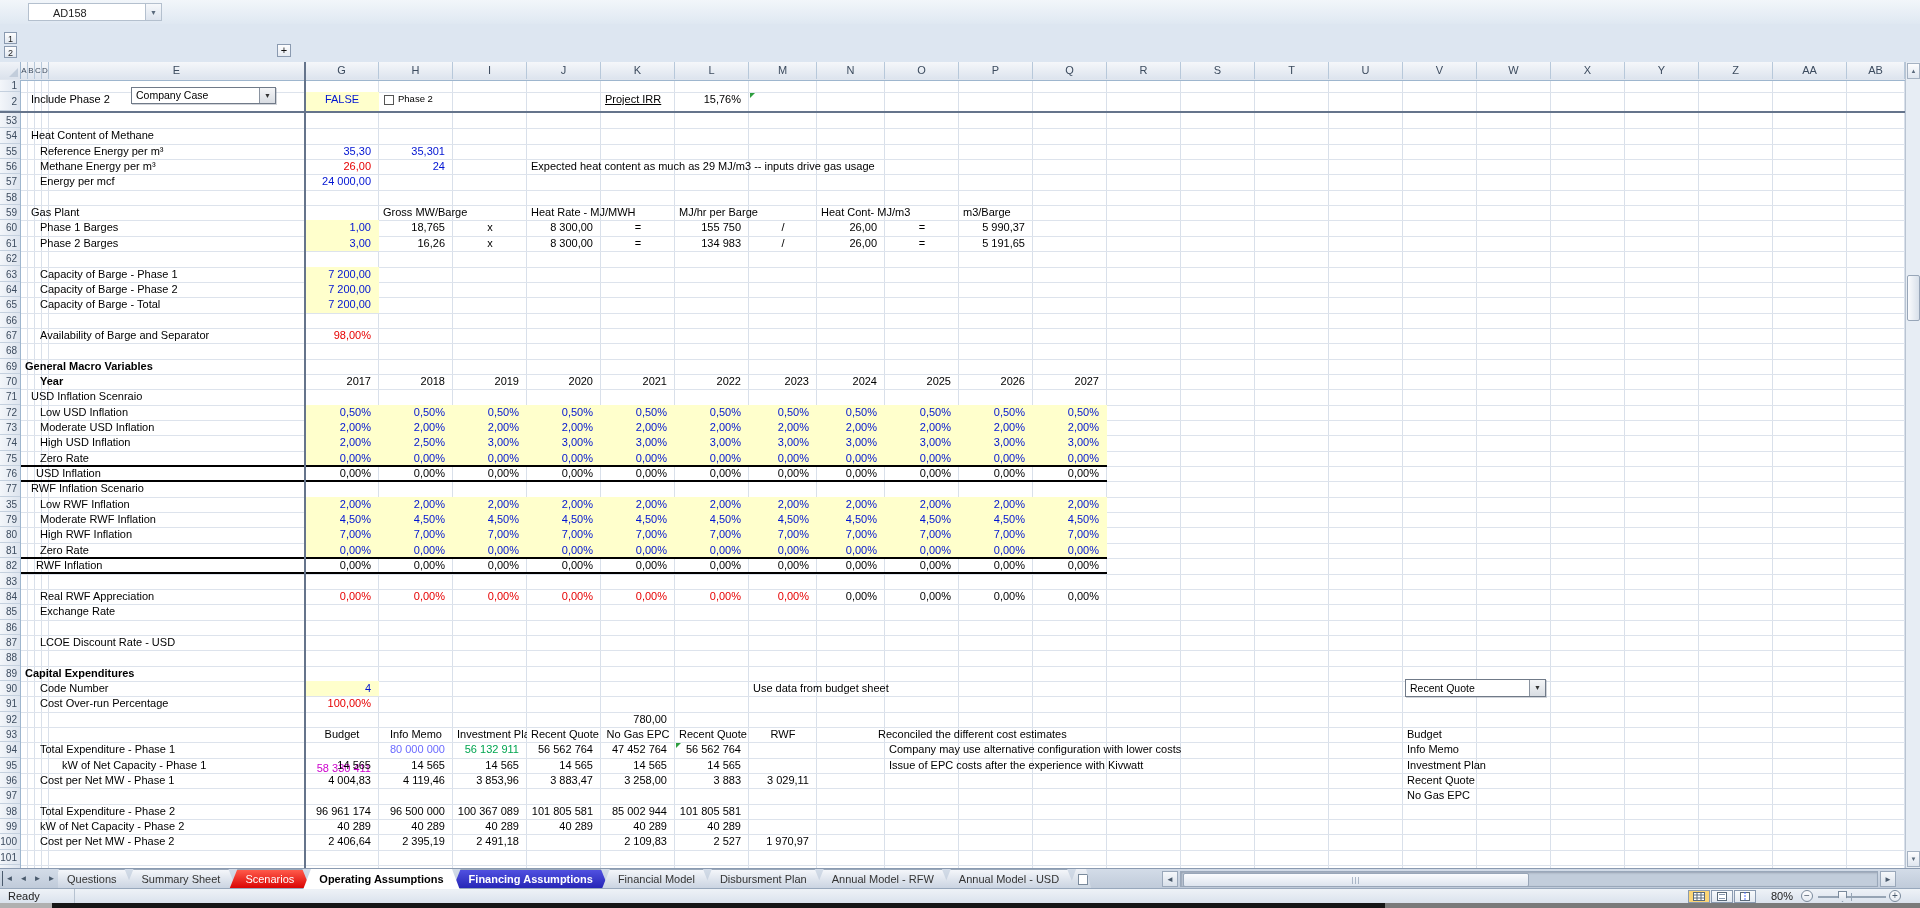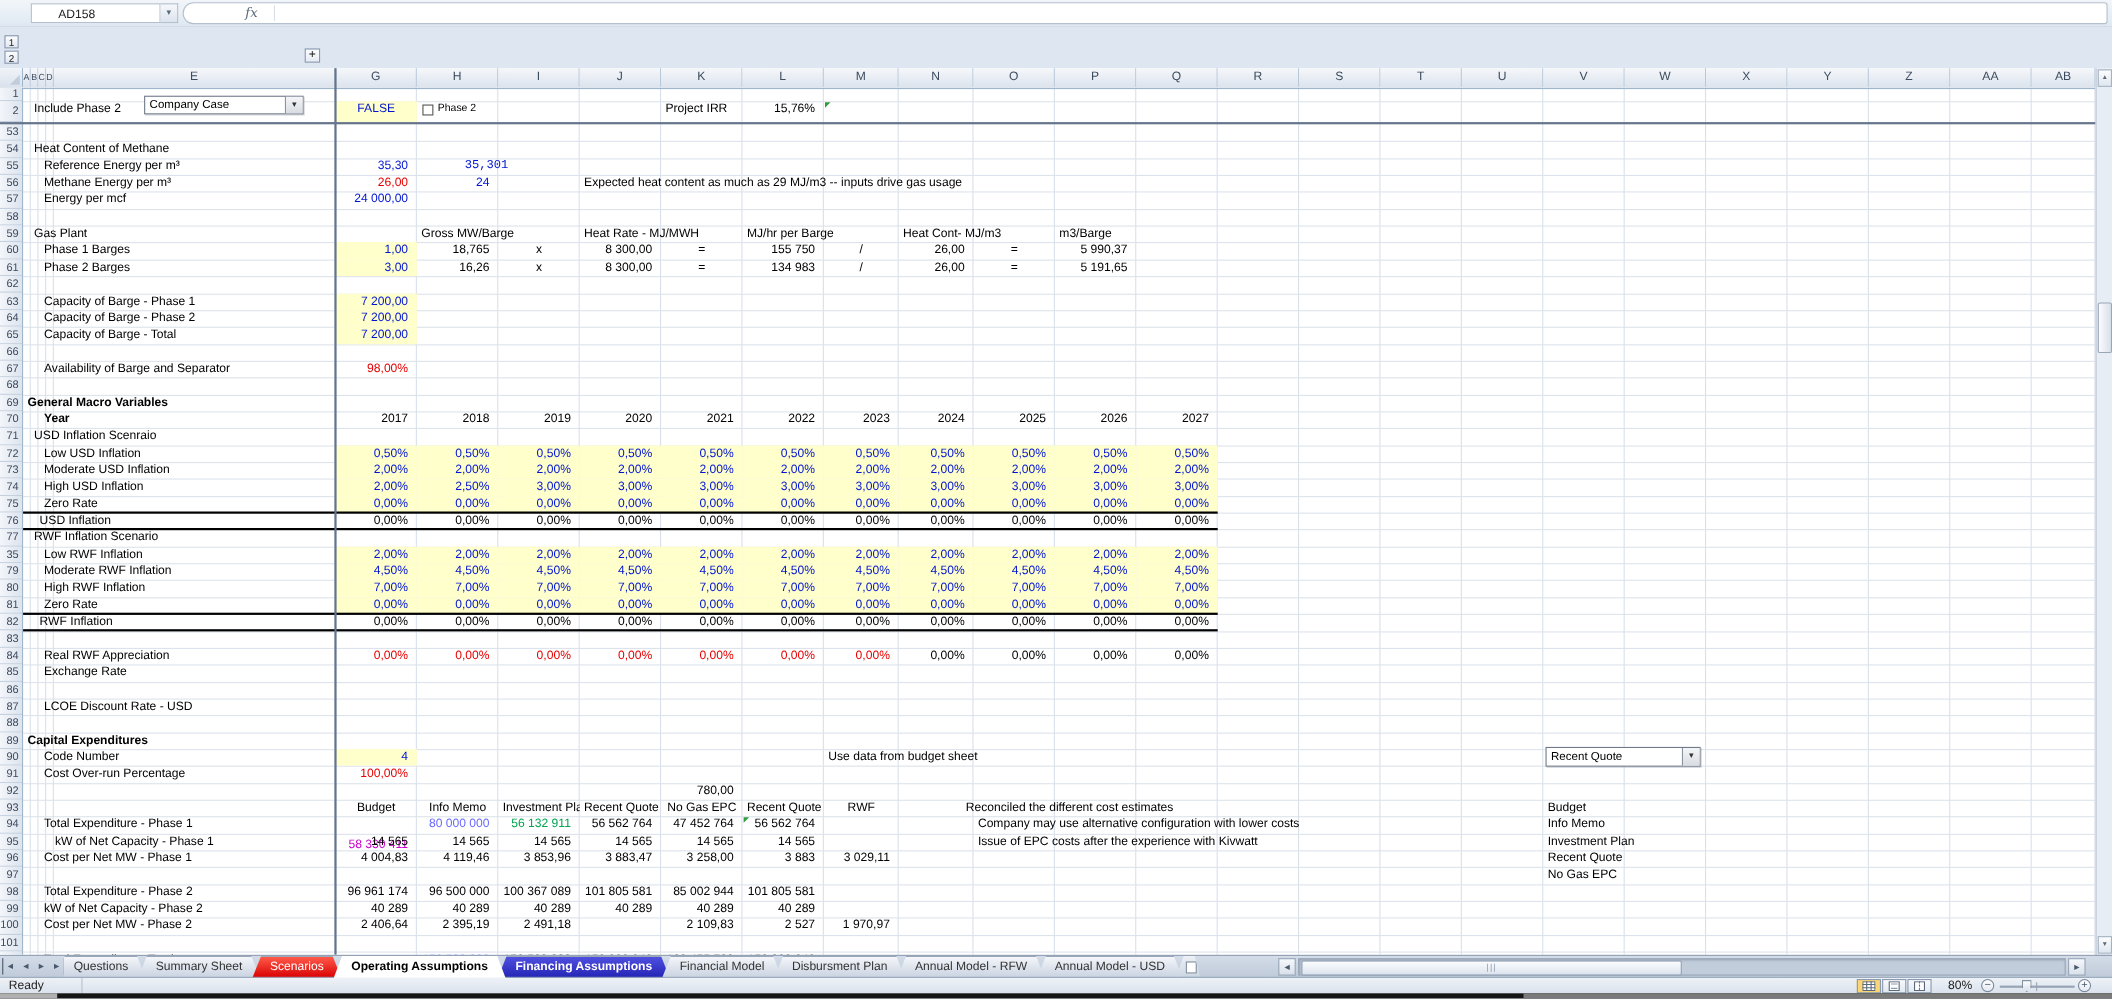--- a/index.html
+++ b/index.html
@@ -111,25 +111,20 @@
   #bs-r{position:absolute;left:1385px;top:0;width:535px;height:5px;background:#7a7a7a;}
 </style>
 </head>
 <body>
 
 <div id="app">
 
   <div id="fbar">
     <div id="namebox">AD158</div>
     <div id="nbarrow">▼</div>
-    <div id="fpill">
-      <div id="fxlab">fx</div>
-      <div id="fdiv"></div>
-      <div id="fvalue"></div>
-    </div>
   </div>
 
   <div id="ostrip">
     <div class="obtn" style="left:4px;top:8px;">1</div>
     <div class="obtn" style="left:4px;top:22px;">2</div>
   </div>
   <div id="ocollapse">+</div>
 
   <div id="sheetarea">
     <div id="sheetbg"></div>
@@ -295,32 +290,32 @@
         <div class="rowhdr" style="top: 819.1px; height: 15.35px; line-height: 15.35px;">99</div>
         <div class="rowhdr" style="top: 834.45px; height: 15.35px; line-height: 15.35px;">100</div>
         <div class="rowhdr" style="top: 849.8px; height: 15.35px; line-height: 15.35px;">101</div>
         <div class="rowhdr" style="top: 865.15px; height: 15.35px; line-height: 15.35px;">102</div>
       </div>
     <div id="rows">
         <div class="row" style="top: 80px; height: 12px;"></div>
         <div class="row" style="top: 92px; height: 19px;">
           <div class="cell t1" style="left: 21px; width: 284px;">Include Phase 2</div>
           <div class="cell c b y" style="left: 305px; width: 74px;">FALSE</div>
-          <div class="cell note" style="left: 601px; width: 148px;">Project IRR</div>
+          <div class="cell note" style="left: 601px; width: 148px; text-decoration: underline;">Project IRR</div>
           <div class="cell r" style="left: 675px; width: 74px;">15,76%</div>
           <div class="cell etri" style="left: 749px; width: 68px;"></div>
         </div>
         <div class="row" style="top: 113px; height: 15.35px;"></div>
         <div class="row" style="top: 128.35px; height: 15.35px;">
           <div class="cell t1" style="left: 21px; width: 284px;">Heat Content of Methane</div>
         </div>
         <div class="row" style="top: 143.7px; height: 15.35px;">
           <div class="cell t2" style="left: 21px; width: 284px;">Reference Energy per m³</div>
           <div class="cell r b" style="left: 305px; width: 74px;">35,30</div>
-          <div class="cell r b" style="left: 396px; width: 74px; font-family: Liberation Mono, monospace;">35,301</div>
+          <div class="cell r b" style="left: 379px; width: 74px;">35,301</div>
         </div>
         <div class="row" style="top: 159.05px; height: 15.35px;">
           <div class="cell t2" style="left: 21px; width: 284px;">Methane Energy per m³</div>
           <div class="cell r rd" style="left: 305px; width: 74px;">26,00</div>
           <div class="cell r b" style="left: 379px; width: 74px;">24</div>
           <div class="cell note" style="left: 527px; width: 432px;">Expected heat content as much as 29 MJ/m3 -- inputs drive gas usage</div>
         </div>
         <div class="row" style="top: 174.4px; height: 15.35px;">
           <div class="cell t2" style="left: 21px; width: 284px;">Energy per mcf</div>
           <div class="cell r b" style="left: 305px; width: 74px;">24 000,00</div>
@@ -598,21 +593,21 @@
           <div class="cell r mg" style="left: 305px; width: 74px;">58 330 411</div>
           <div class="cell r vb" style="left: 379px; width: 74px;">80 000 000</div>
           <div class="cell r gr" style="left: 453px; width: 74px;">56 132 911</div>
           <div class="cell r" style="left: 527px; width: 74px;">56 562 764</div>
           <div class="cell r" style="left: 601px; width: 74px;">47 452 764</div>
           <div class="cell r etri" style="left: 675px; width: 74px;">56 562 764</div>
           <div class="cell note" style="left: 885px; width: 296px;">Company may use alternative configuration with lower costs</div>
           <div class="cell note" style="left: 1403px; width: 148px;">Info Memo</div>
         </div>
         <div class="row" style="top: 757.7px; height: 15.35px;">
-          <div class="cell t2" style="left: 18px; width: 335px; padding-left: 32px;">kW of Net Capacity - Phase 1</div>
+          <div class="cell t2" style="left: 30px; width: 335px; padding-left: 32px;">kW of Net Capacity - Phase 1</div>
           <div class="cell r" style="left: 305px; width: 74px;">14 565</div>
           <div class="cell r" style="left: 379px; width: 74px;">14 565</div>
           <div class="cell r" style="left: 453px; width: 74px;">14 565</div>
           <div class="cell r" style="left: 527px; width: 74px;">14 565</div>
           <div class="cell r" style="left: 601px; width: 74px;">14 565</div>
           <div class="cell r" style="left: 675px; width: 74px;">14 565</div>
           <div class="cell note" style="left: 885px; width: 296px;">Issue of EPC costs after the experience with Kivwatt</div>
           <div class="cell note" style="left: 1403px; width: 148px;">Investment Plan</div>
         </div>
         <div class="row" style="top: 773.05px; height: 15.35px;">

